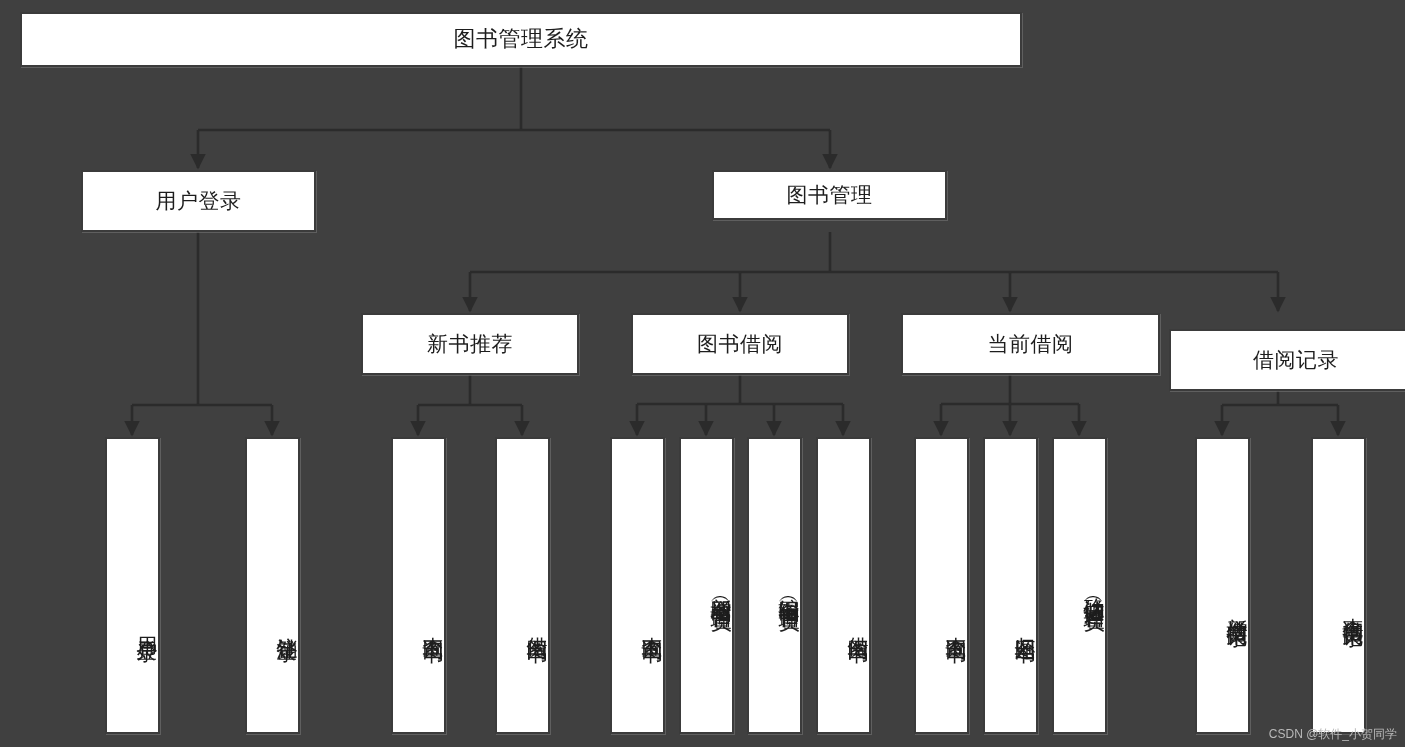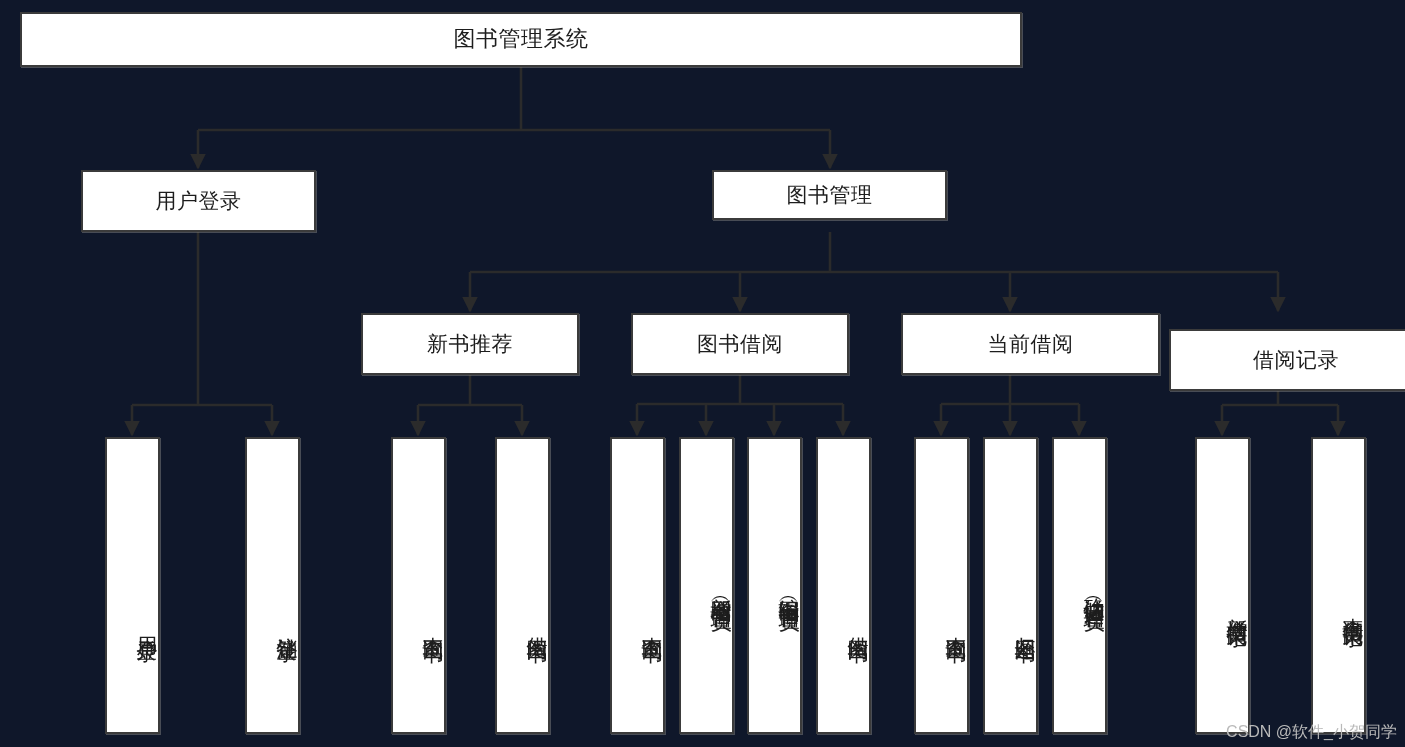--- a/index.html
+++ b/index.html
@@ -8,21 +8,21 @@
     padding: 0;
     background: #ffffff;
   }
   body {
     font-family: "Liberation Sans", "DejaVu Sans", sans-serif;
   }
   #canvas {
     position: relative;
     width: 1405px;
     height: 747px;
-    background: #0f172a;
+    background: #404040;
     overflow: hidden;
   }
   svg.wires {
     position: absolute;
     left: 0;
     top: 0;
     width: 1405px;
     height: 747px;
     pointer-events: none;
   }
@@ -57,21 +57,21 @@
     letter-spacing: 2px;
   }
   .node.vert.long {
     align-items: flex-start;
     padding-top: 6px;
   }
   .watermark {
     position: absolute;
     right: 8px;
     bottom: 4px;
-    font-size: 16px;
+    font-size: 12px;
     color: #b9b9b9;
     white-space: nowrap;
     user-select: none;
   }
 </style>
 </head>
 <body>
 
 <div id="canvas">
 

